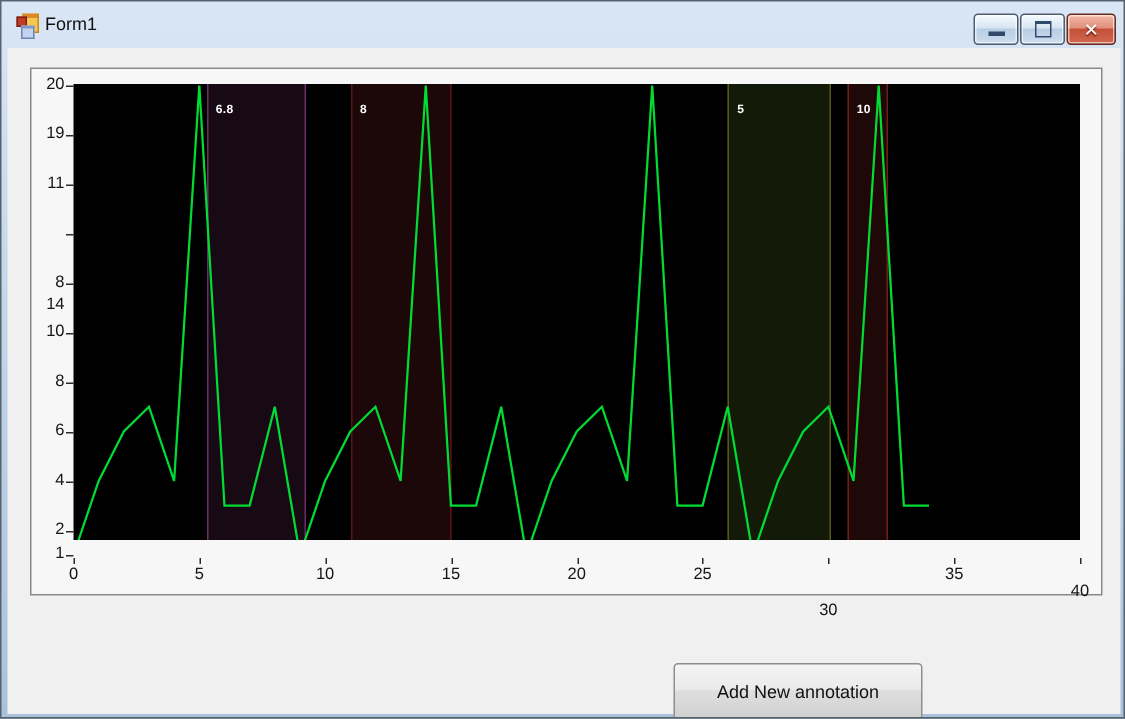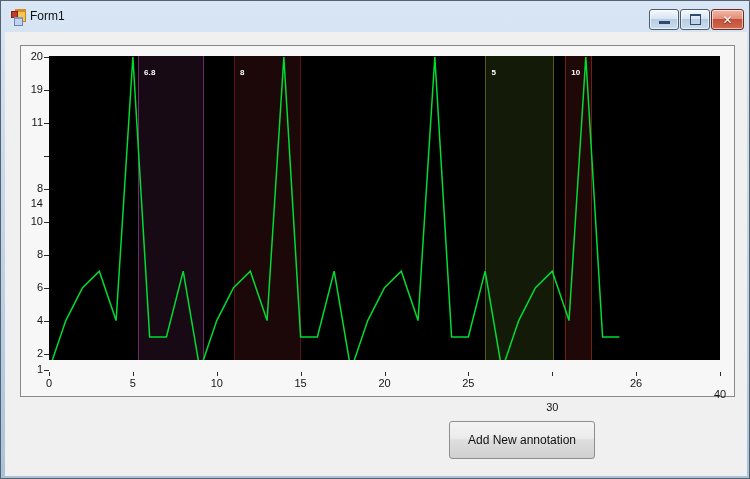--- a/index.html
+++ b/index.html
@@ -27,21 +27,21 @@
   .glyph-close{color:#fff;font-size:12px;font-weight:bold;line-height:1;text-shadow:0 1px 1px rgba(60,0,0,.6);}
   .client{position:absolute;left:4px;top:31px;width:742px;height:444px;background:#f0f0f0;}
   .chart{position:absolute;left:15px;top:13px;width:713px;height:350px;background:#f7f7f7;border:1px solid #888;}
   .plot{position:absolute;left:28px;top:10px;width:671px;height:304px;background:#000;overflow:hidden;}
   .band{position:absolute;top:0;height:100%;box-sizing:border-box;}
   .band-label{position:absolute;left:5px;top:12px;color:#fff;font-size:8px;font-weight:bold;letter-spacing:.2px;}
   .tick-label{position:absolute;font-size:11px;color:#151515;}
   .x-tick-label{width:34px;text-align:center;}
   .y-tick-label{width:22px;text-align:right;}
   .tick-mark{position:absolute;background:#2a2a2a;}
-  .add-btn{position:absolute;left:444px;top:389px;width:146px;height:38px;
+  .add-btn{position:absolute;left:444px;top:410px;width:166px;height:38px;
     border:1px solid #8e8e8e;border-radius:3px;font-family:inherit;font-size:12px;color:#111;
     background:linear-gradient(#f4f4f4 0%, #ebebeb 45%, #dedede 50%, #d0d0d0 100%);}
 </style>
 </head>
 <body>
 
 <div class="titlebar">
   <span class="form-icon">
     <span class="win-back"></span>
     <span class="sq-red"></span>
@@ -87,21 +87,21 @@
       <div class="tick-label x-tick-label" style="left: 178.75px; top: 331px;">10</div>
       <div class="tick-mark" style="left: 279.625px; top: 326px; width: 1px; height: 4px;"></div>
       <div class="tick-label x-tick-label" style="left: 262.625px; top: 331px;">15</div>
       <div class="tick-mark" style="left: 363.5px; top: 326px; width: 1px; height: 4px;"></div>
       <div class="tick-label x-tick-label" style="left: 346.5px; top: 331px;">20</div>
       <div class="tick-mark" style="left: 447.375px; top: 326px; width: 1px; height: 4px;"></div>
       <div class="tick-label x-tick-label" style="left: 430.375px; top: 331px;">25</div>
       <div class="tick-mark" style="left: 531.25px; top: 326px; width: 1px; height: 4px;"></div>
       <div class="tick-label x-tick-label" style="left: 514.25px; top: 331px; margin-top: 24px;">30</div>
       <div class="tick-mark" style="left: 615.125px; top: 326px; width: 1px; height: 4px;"></div>
-      <div class="tick-label x-tick-label" style="left: 598.125px; top: 331px;">26</div>
+      <div class="tick-label x-tick-label" style="left: 598.125px; top: 331px;">35</div>
       <div class="tick-mark" style="left: 699px; top: 326px; width: 1px; height: 4px;"></div>
       <div class="tick-label x-tick-label" style="left: 682px; top: 342px;">40</div>
       <div class="tick-mark" style="left: 23px; top: 11px; width: 5px; height: 1px;"></div>
       <div class="tick-label y-tick-label" style="left: 0px; top: 4px;">20</div>
       <div class="tick-mark" style="left: 23px; top: 43.9474px; width: 5px; height: 1px;"></div>
       <div class="tick-label y-tick-label" style="left: 0px; top: 36.9474px;">19</div>
       <div class="tick-mark" style="left: 23px; top: 76.8947px; width: 5px; height: 1px;"></div>
       <div class="tick-label y-tick-label" style="left: 0px; top: 69.8947px;">11</div>
       <div class="tick-mark" style="left: 23px; top: 109.842px; width: 5px; height: 1px;"></div>
       <div class="tick-label y-tick-label" style="left: 0px; top: 102.842px; margin-top: 48px;">14</div>

